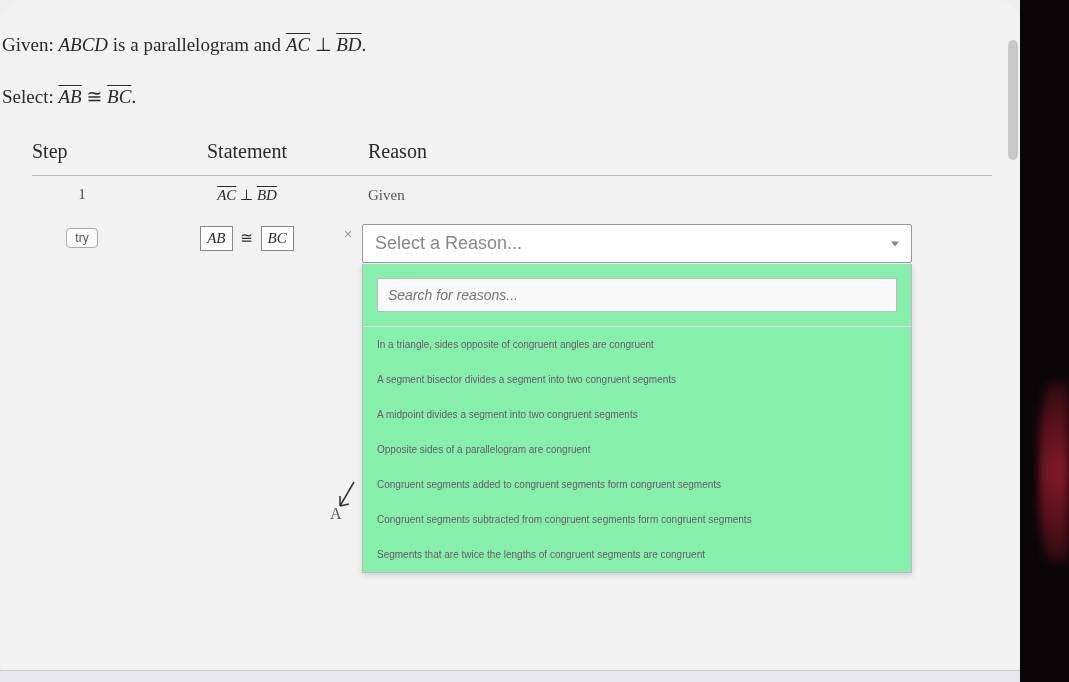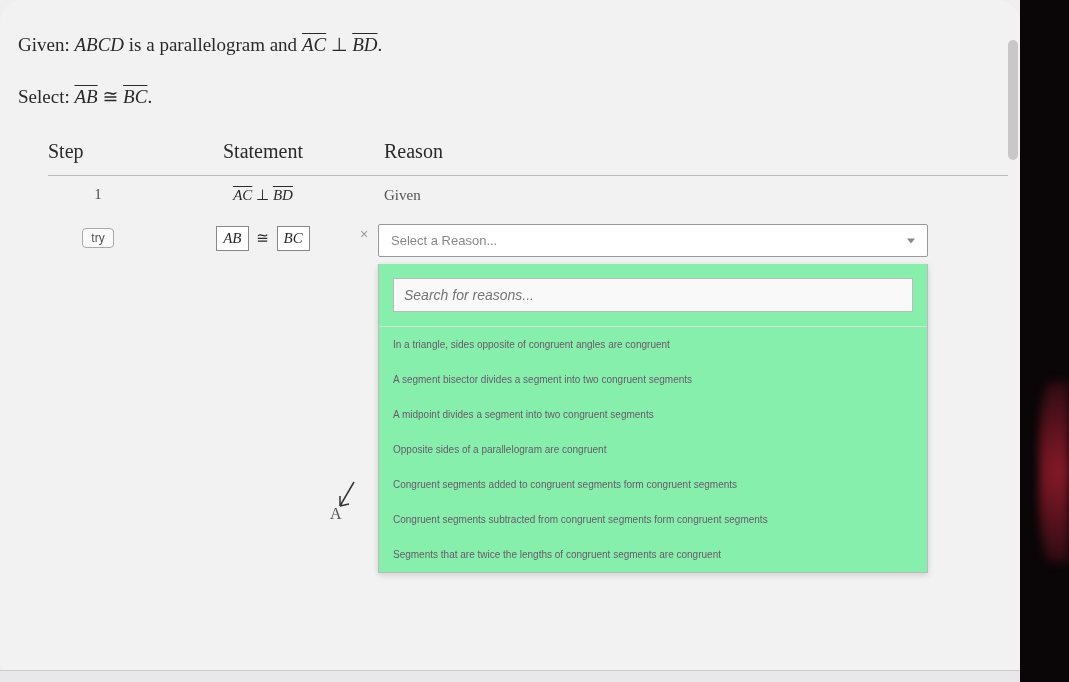--- a/index.html
+++ b/index.html
@@ -8,21 +8,21 @@
     width: 1069px; height: 682px;
     font-family: Georgia, 'Times New Roman', serif;
     background: #efeff0;
     color: #2a2a2a;
     overflow: hidden;
   }
   .page {
     width: 1020px;
     height: 100%;
     background: #f2f2f3;
-    padding: 0 18px;
+    padding: 0 2px;
     position: relative;
     border-radius: 23px;
   }
   .problem-text {
     padding-top: 28px;
     font-size: 19px;
     line-height: 1.8;
   }
   .problem-text .line { margin-bottom: 18px; }
   .mathvar { font-style: italic; font-family: Georgia, serif; }
@@ -80,21 +80,21 @@
     top: 2px;
     font-size: 14px;
     color: #999;
     font-family: Arial, sans-serif;
     cursor: pointer;
   }
   .dropdown-head {
     border: 1px solid #999;
     background: #fff;
     padding: 8px 12px;
-    font-size: 13px;
+    font-size: 18px;
     color: #888;
     width: 550px;
     border-radius: 2px;
     position: relative;
     font-family: Arial, sans-serif;
   }
   .dropdown-head::after {
     content: "";
     position: absolute;
     right: 12px; top: 50%;

